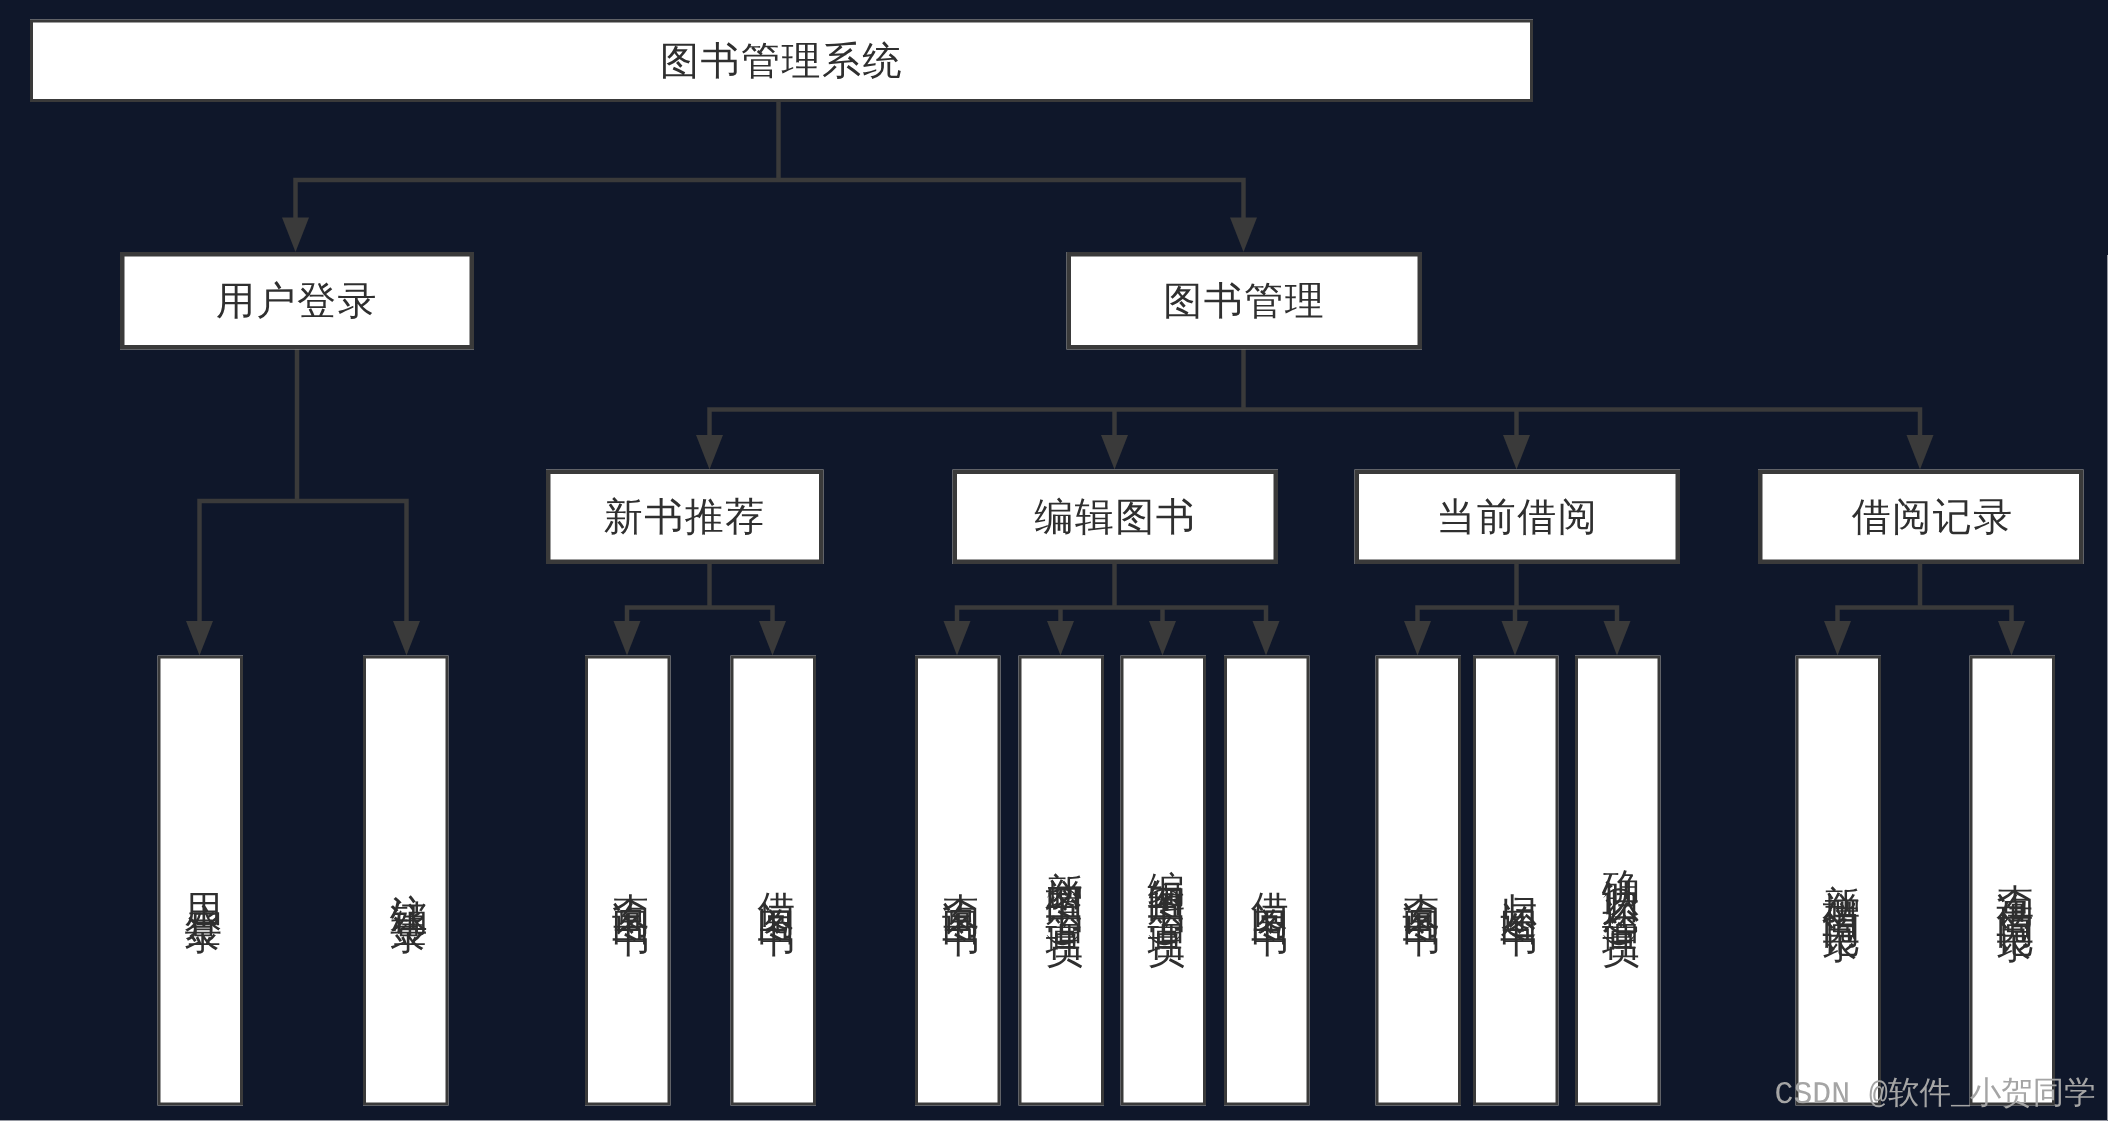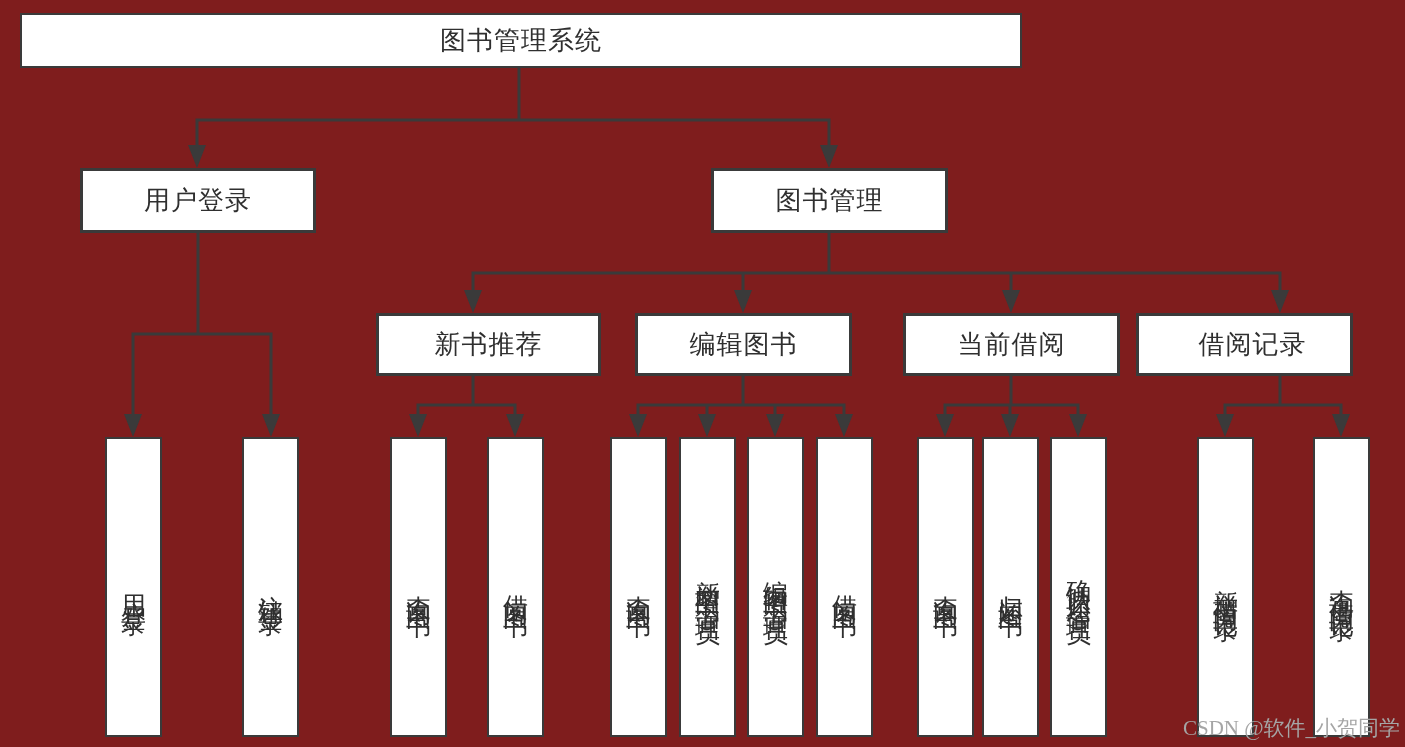--- a/index.html
+++ b/index.html
@@ -1,21 +1,21 @@
 <!DOCTYPE html>
 <html><head>
 <meta charset="utf-8">
 <style>
   html, body { margin: 0; padding: 0; background: #ffffff; }
   .canvas {
     position: relative;
     width: 1405px;
     height: 747px;
-    background: #7f1d1d;
-    font-family: Liberation Serif, serif;
+    background: #0f172a;
+    font-family: Liberation Mono, monospace;
     overflow: hidden;
   }
   .connectors {
     position: absolute;
     left: 0; top: 0;
     z-index: 0;
   }
   .box {
     position: absolute;
     box-sizing: border-box;
@@ -109,30 +109,30 @@
     <span class="hlabel">图书管理系统</span>
   </div>
 
   <div class="box" style="left:80px; top:168px; width:236px; height:65px;">
     <span class="hlabel">用户登录</span>
   </div>
   <div class="box" style="left:711px; top:168px; width:237px; height:65px;">
     <span class="hlabel">图书管理</span>
   </div>
 
-  <div class="box" style="left:364px; top:313px; width:225px; height:63px;margin-left:12px;">
+  <div class="box" style="left:364px; top:313px; width:185px; height:63px;">
     <span class="hlabel">新书推荐</span>
   </div>
   <div class="box" style="left:635px; top:313px; width:217px; height:63px;">
     <span class="hlabel">编辑图书</span>
   </div>
   <div class="box" style="left:903px; top:313px; width:217px; height:63px;justify-content:center;">
     <span class="hlabel">当前借阅</span>
   </div>
-  <div class="box" style="left:1136px; top:313px; width:217px; height:63px;padding-left:16px;">
+  <div class="box" style="left:1172px; top:313px; width:217px; height:63px;padding-left:16px;">
     <span class="hlabel">借阅记录</span>
   </div>
 
   <div class="box leaf" style="left:105px; top:437px; width:57px; height:300px;">
     <span class="vlabel">用户登录</span>
   </div>
   <div class="box leaf" style="left:242px; top:437px; width:57px; height:300px;">
     <span class="vlabel">注销登录</span>
   </div>
 

